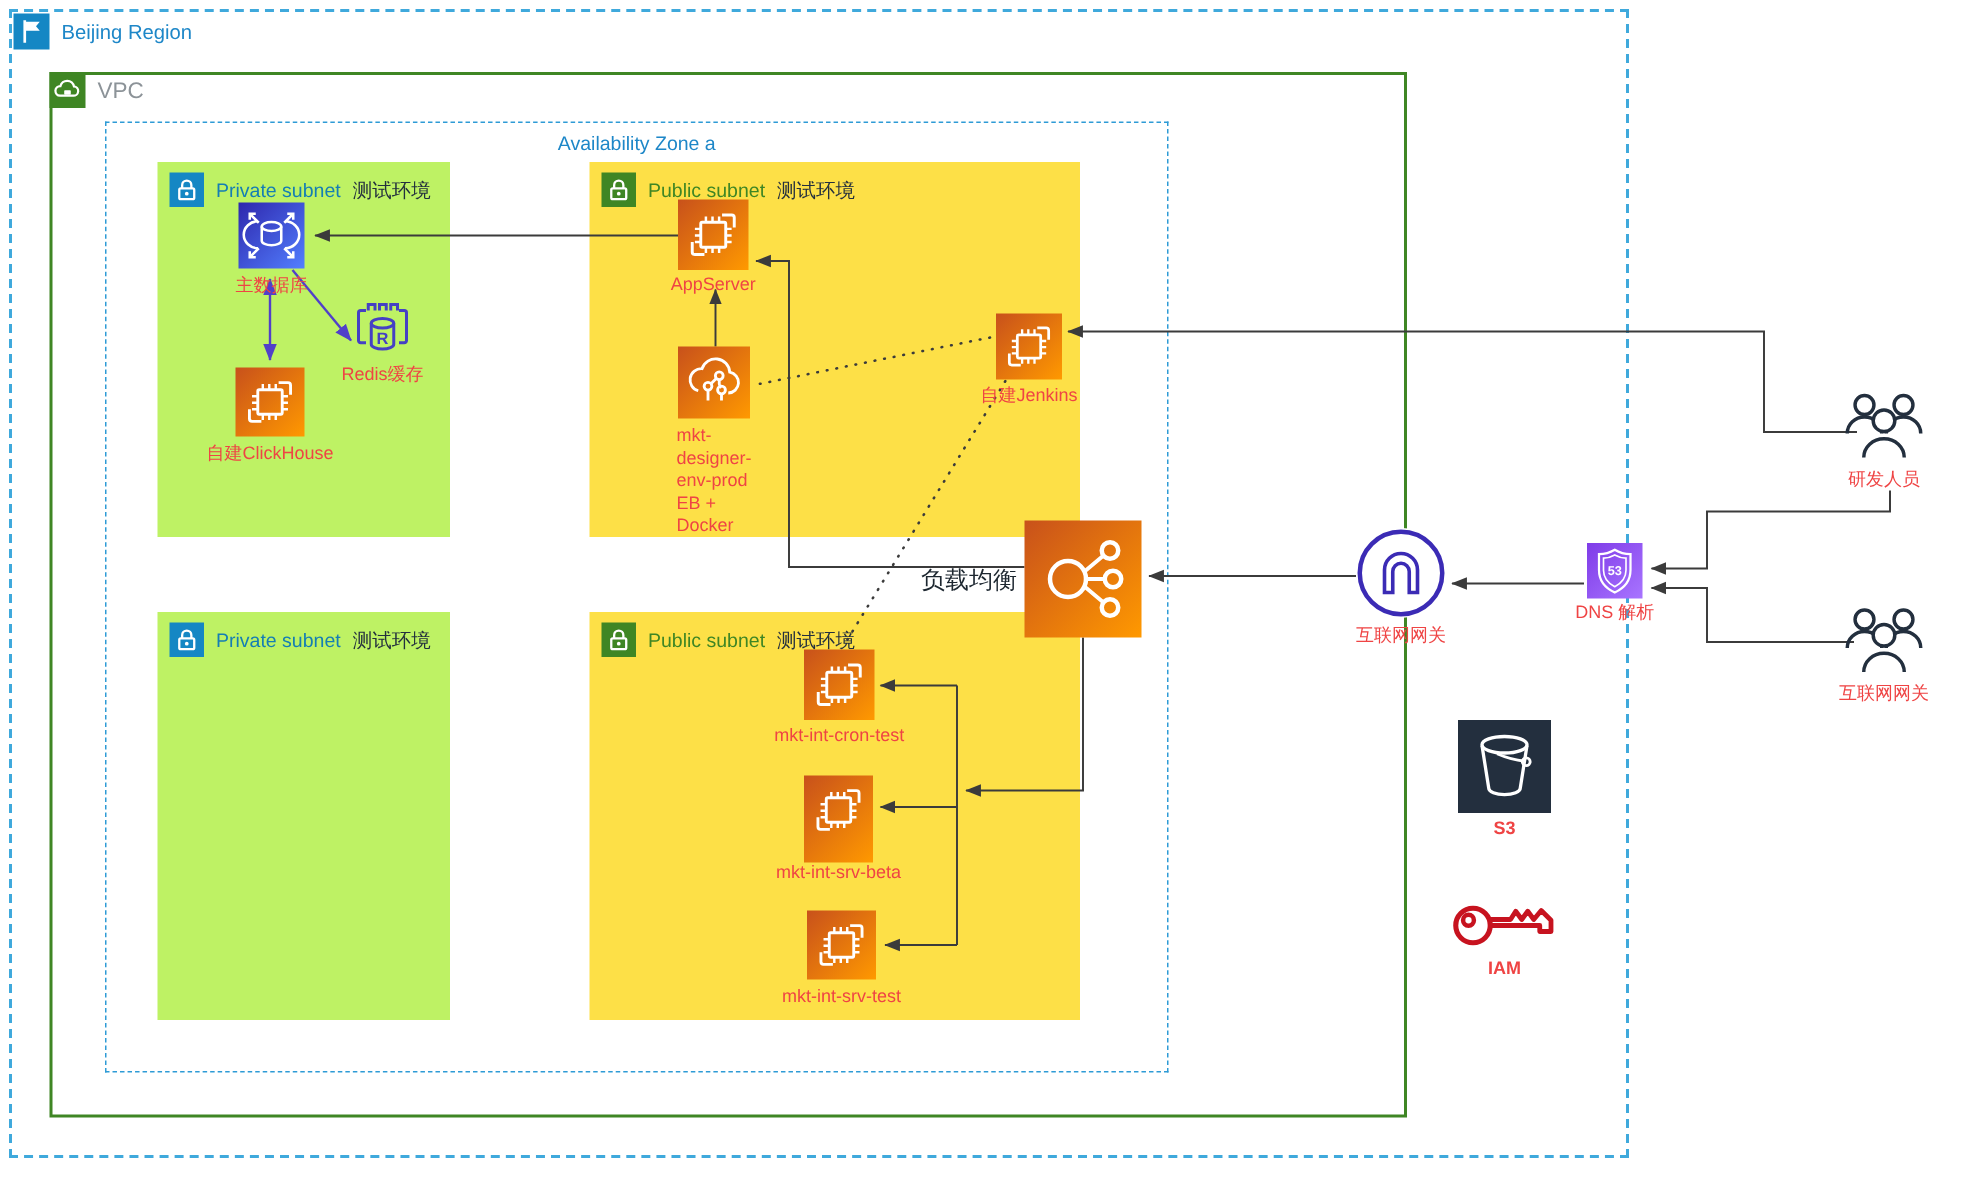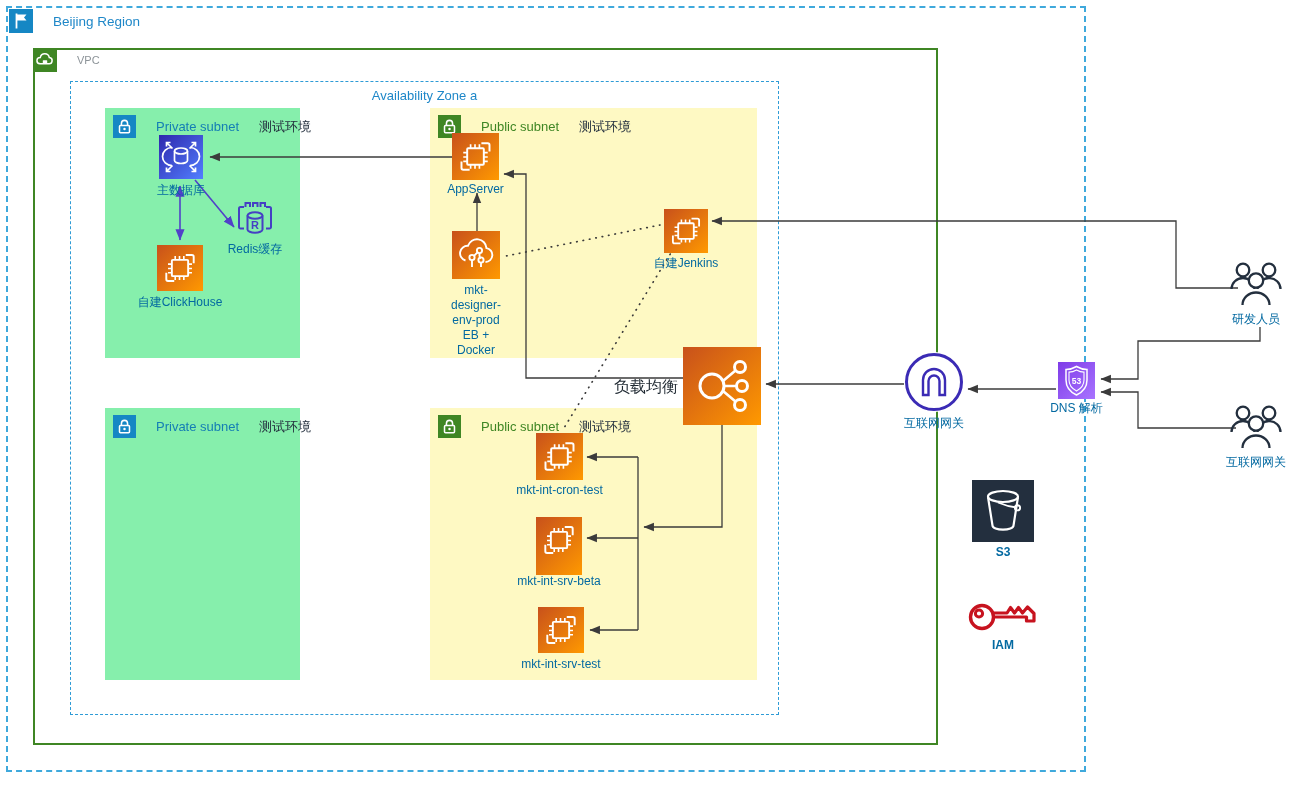--- a/index.html
+++ b/index.html
@@ -6,49 +6,49 @@
   body{width:1313px;height:785px;position:relative;overflow:hidden;
        font-family:"Liberation Sans","DejaVu Sans",sans-serif;color:#232f3e;}
   .canvas{position:absolute;left:0;top:0;width:1313px;height:785px;}
   
   .region{position:absolute;left:6px;top:6px;width:1076px;height:762px;
           border:2px dashed #3fa9dc;z-index:1;}
   .vpc{position:absolute;left:33px;top:48px;width:901px;height:693px;
        border:2px solid #3f8624;z-index:1;}
   .az{position:absolute;left:70px;top:81px;width:707px;height:632px;
       border:1.6px dashed #2e9bd6;z-index:1;}
-  .hdr{position:absolute;display:flex;align-items:center;gap:20px;white-space:nowrap;}
+  .hdr{position:absolute;display:flex;align-items:center;gap:8px;white-space:nowrap;}
   .hdr .badge{width:24px;height:24px;display:flex;align-items:center;justify-content:center;flex:0 0 auto;}
   .badge.blue{background:#1587c4;}
   .badge.green{background:#3f8624;}
   .region-title{color:#1e87c8;font-size:13.5px;}
-  .vpc-title{color:#8c9398;font-size:11px;}
+  .vpc-title{color:#8c9398;font-size:15px;}
   .az-title{position:absolute;top:6px;left:50%;transform:translateX(-50%);
             color:#1e87c8;font-size:13px;z-index:2;}
   
   .subnet{position:absolute;z-index:2;}
-  .subnet.private{background:#86efac;}
-  .subnet.public{background:#fef9c3;margin-left:37px;}
+  .subnet.private{background:#bef264;}
+  .subnet.public{background:#fde047;}
   .subnet .hdr{left:8px;top:7px;}
   .subnet .hdr .badge{width:23px;height:23px;}
   .sn-type{font-size:13px;}
   .sn-type.private-t{color:#147eb4;}
   .sn-type.public-t{color:#3f8624;}
   .sn-env{font-size:13px;color:#232f3e;}
   
   svg.edges{position:absolute;left:0;top:0;width:1313px;height:785px;z-index:3;pointer-events:none;}
   
   .node{position:absolute;z-index:4;}
   .icon-box{width:100%;height:100%;}
   .grad-ec2{background:linear-gradient(135deg,#c8511b 0%,#f90 100%);}
   .grad-db{background:linear-gradient(135deg,#2e27ad 0%,#527fff 100%);}
   .grad-r53{background:linear-gradient(135deg,#7f3ce8 0%,#a874ff 100%);}
   .s3-dark{background:#232f3e;}
   .nlabel{position:absolute;left:50%;transform:translateX(-50%);
-          font-size:12px;color:#0369a1;white-space:nowrap;text-align:center;}
+          font-size:12px;color:#ef4444;white-space:nowrap;}
   .nlabel.multiline{white-space:pre-line;line-height:1.25;}
   .nlabel.bold{font-weight:bold;}
   .lb-side-label{position:absolute;left:596px;top:377px;width:82px;text-align:right;
                  font-size:16px;color:#1d2730;z-index:4;}
   svg{display:block;}
 </style>
 </head>
 <body>
 
 <div class="canvas">

